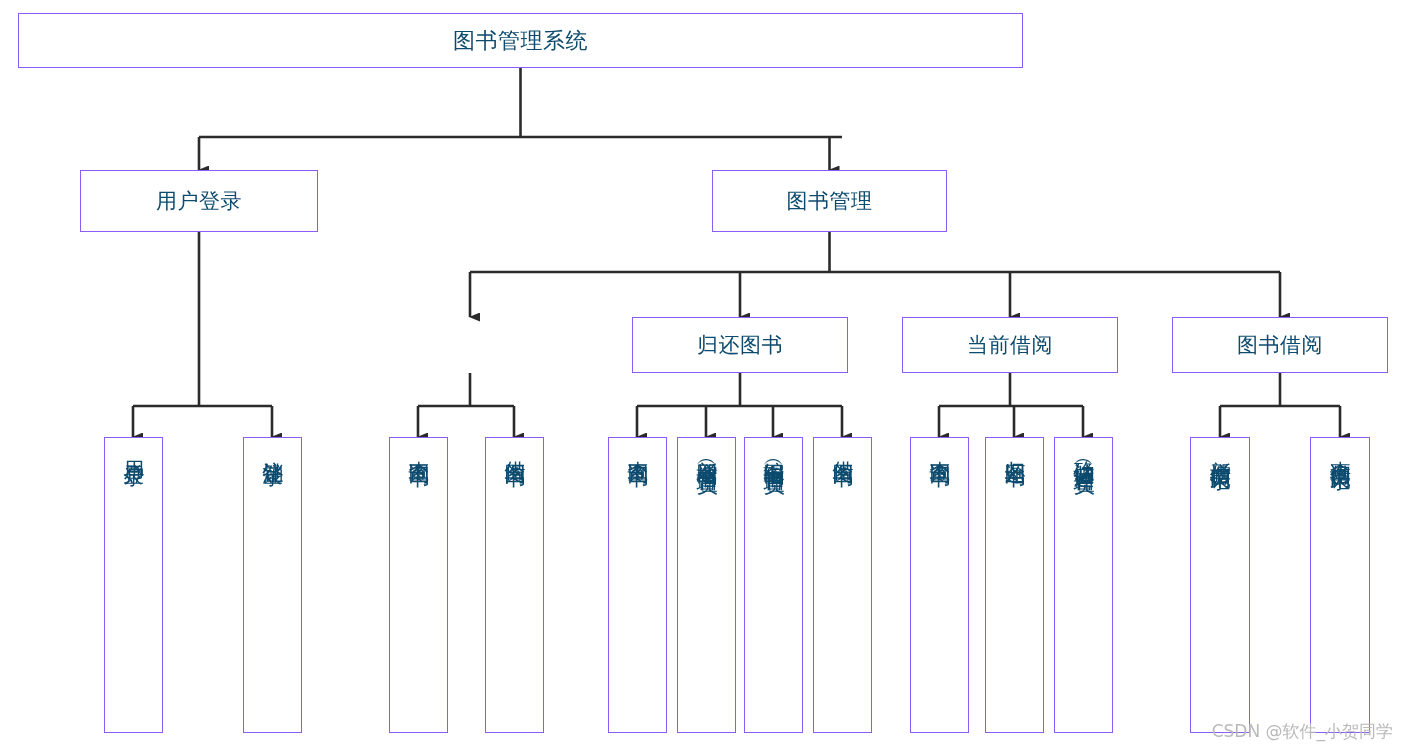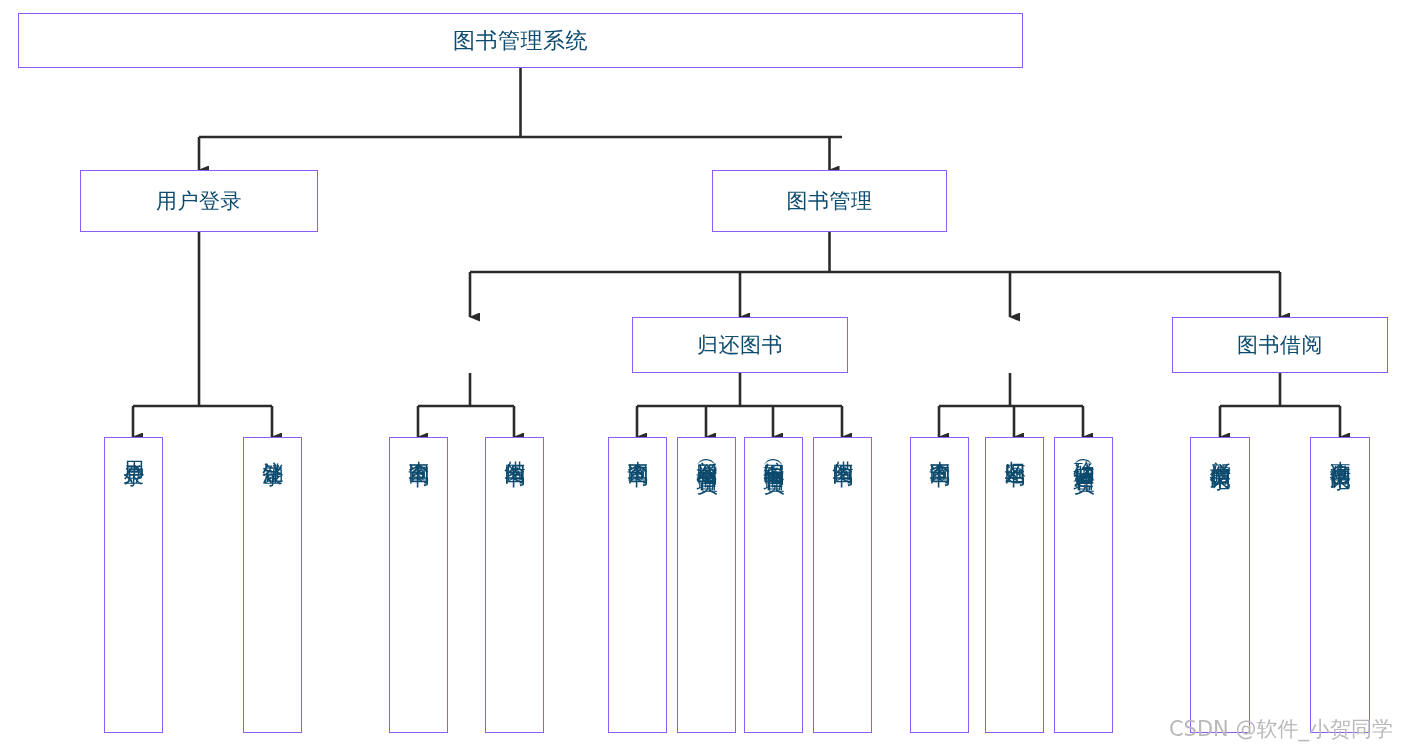--- a/index.html
+++ b/index.html
@@ -63,21 +63,21 @@
     font-size: 21px;
     line-height: 1.0;
     letter-spacing: 2px;
     white-space: nowrap;
     -webkit-text-orientation: upright;
   }
   #watermark {
     position: absolute;
     right: 12px;
     bottom: 4px;
-    font-size: 21px;
+    font-size: 17px;
     color: #b9b9b9;
     white-space: nowrap;
     z-index: 5;
     font-family: "DejaVu Sans", "Liberation Sans", sans-serif;
   }
 </style>
 </head>
 <body>
 
 <div id="diagram-canvas">
@@ -139,20 +139,23 @@
   <div class="node h" style="left:80px; top:170px; width:238px; height:62px;">
     <span class="node-label">用户登录</span>
   </div>
   <div class="node h" style="left:712px; top:170px; width:235px; height:62px;">
     <span class="node-label">图书管理</span>
   </div>
 
   <div class="node h" style="left:632px; top:317px; width:216px; height:56px;">
     <span class="node-label">归还图书</span>
   </div>
+  <div class="node h" style="left:902px; top:317px; width:216px; height:56px;">
+    <span class="node-label">当前借阅</span>
+  </div>
   <div class="node h" style="left:1172px; top:317px; width:216px; height:56px;">
     <span class="node-label">图书借阅</span>
   </div>
 
   <div class="node v" style="left:104px; top:437px; width:59px; height:296px;">
     <span class="node-label">用户登录</span>
   </div>
   <div class="node v" style="left:243px; top:437px; width:59px; height:296px;">
     <span class="node-label">注销登录</span>
   </div>

